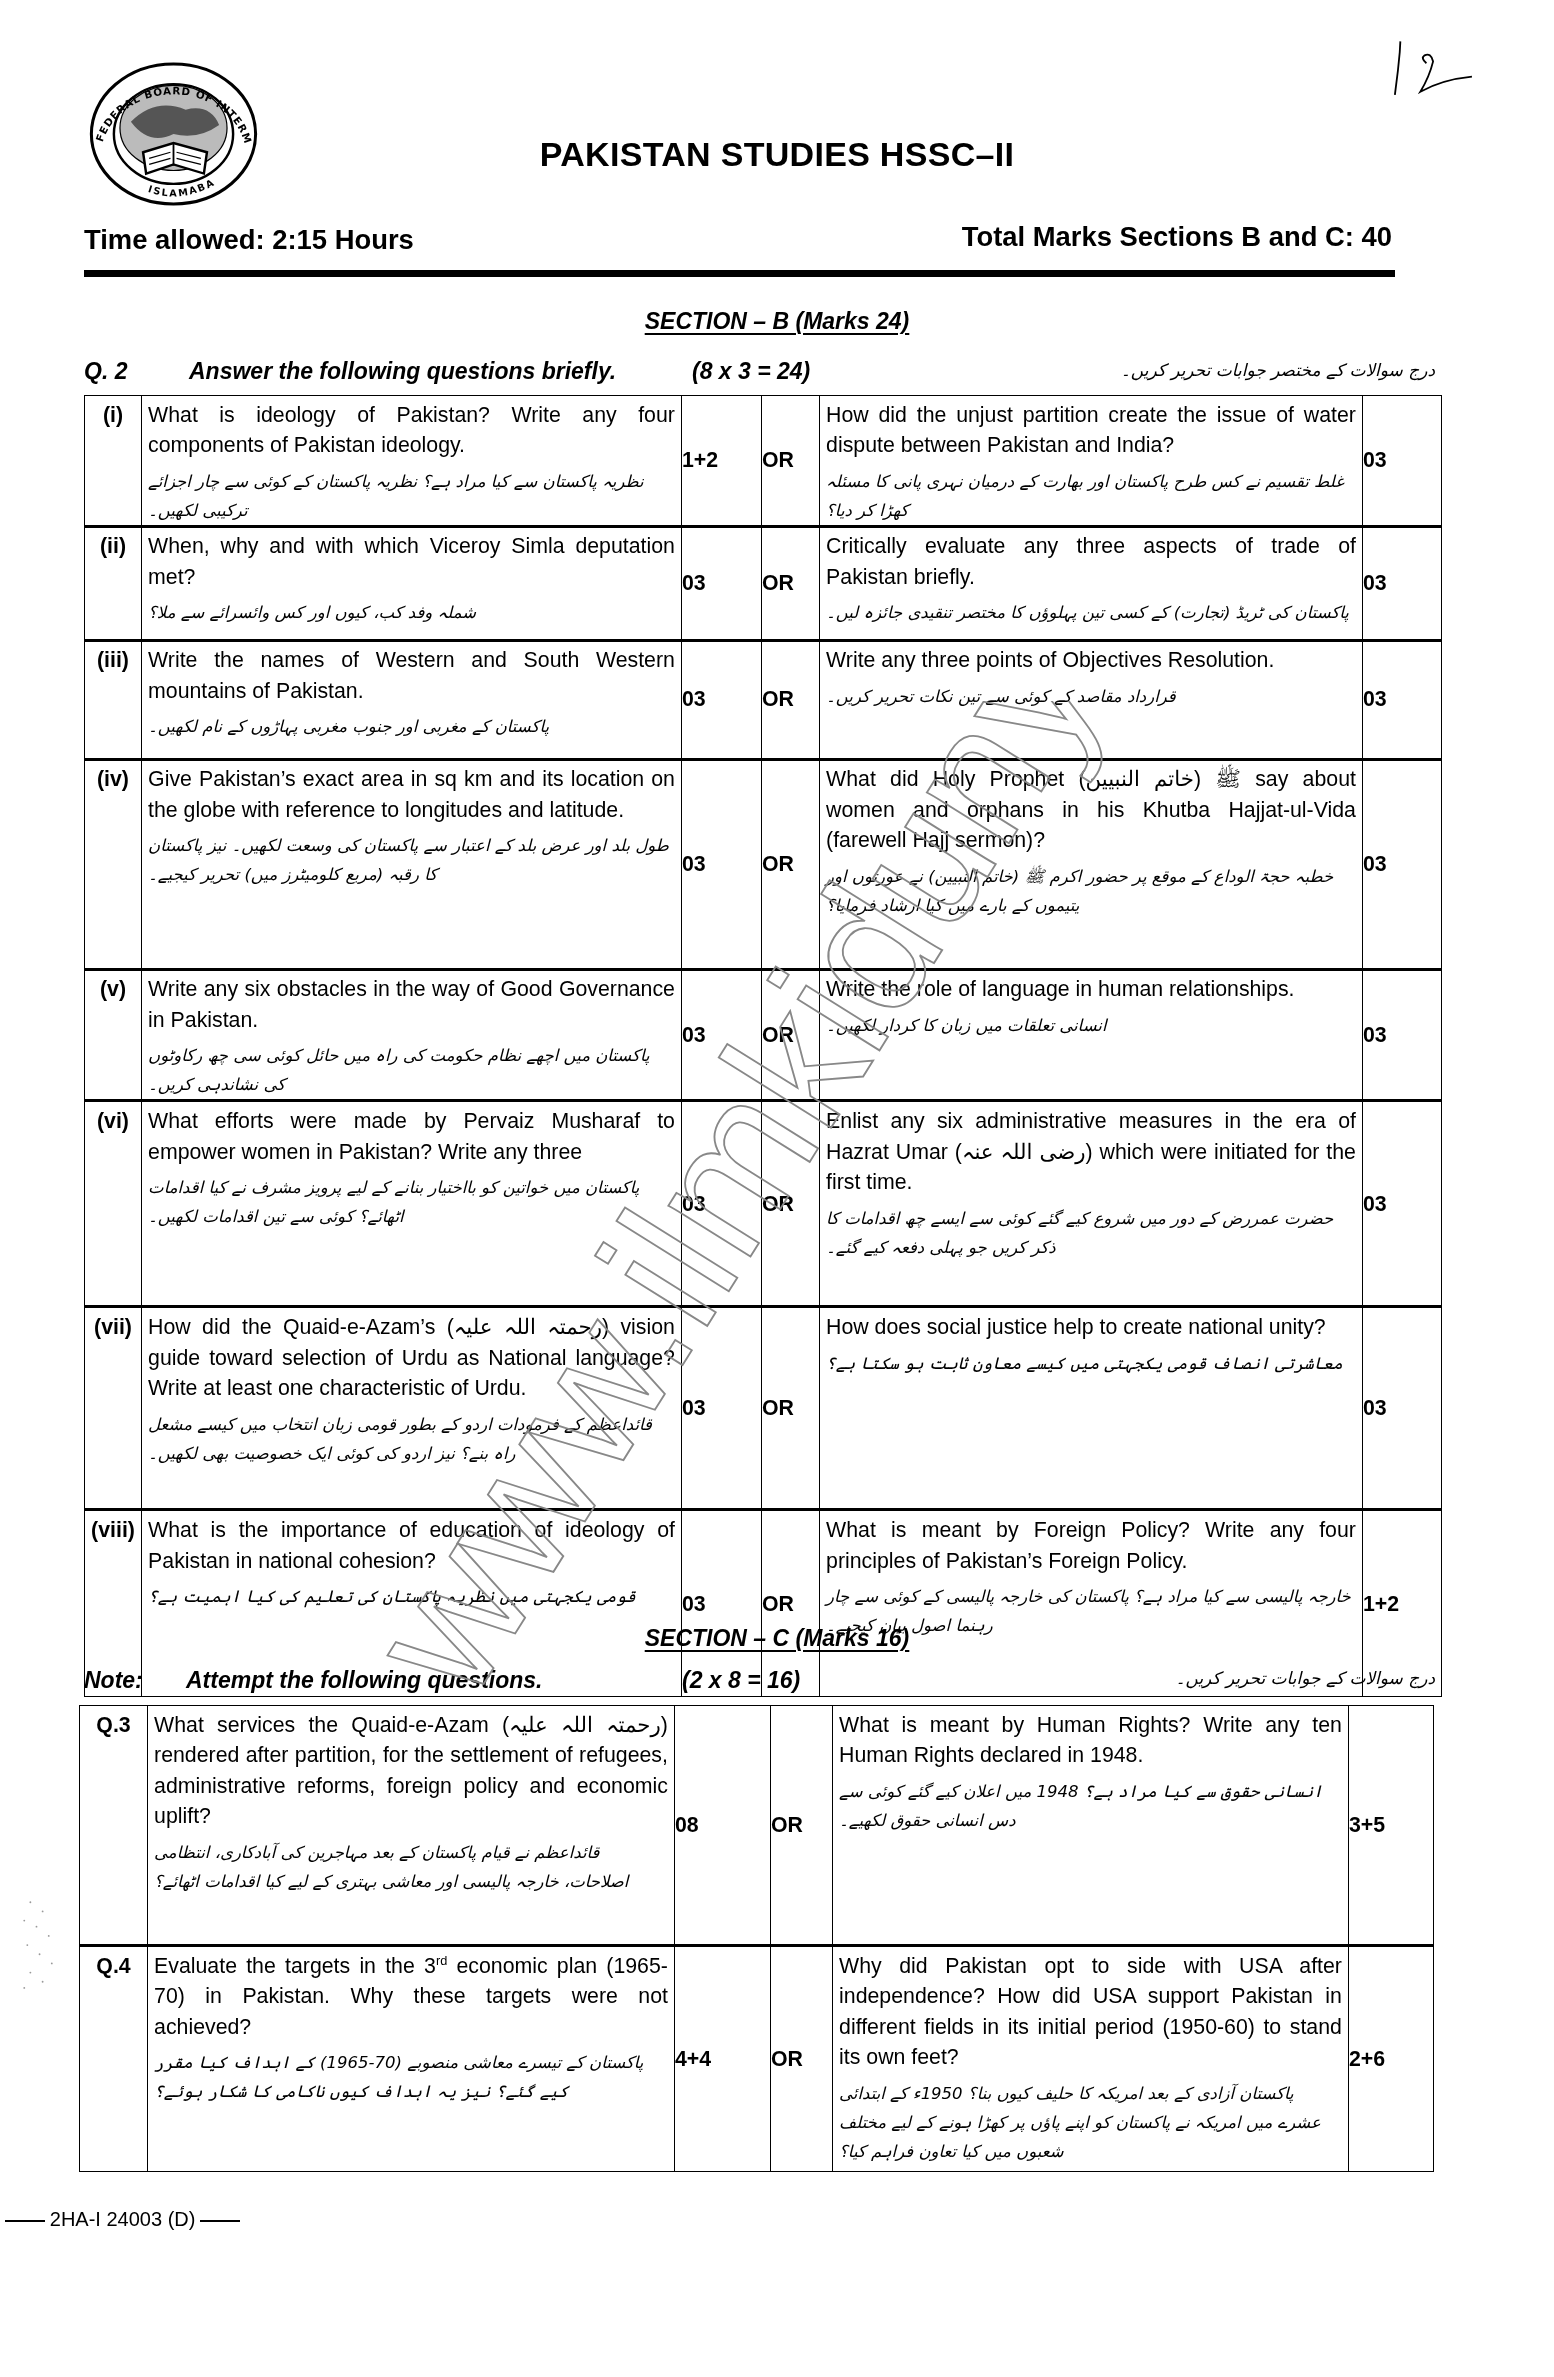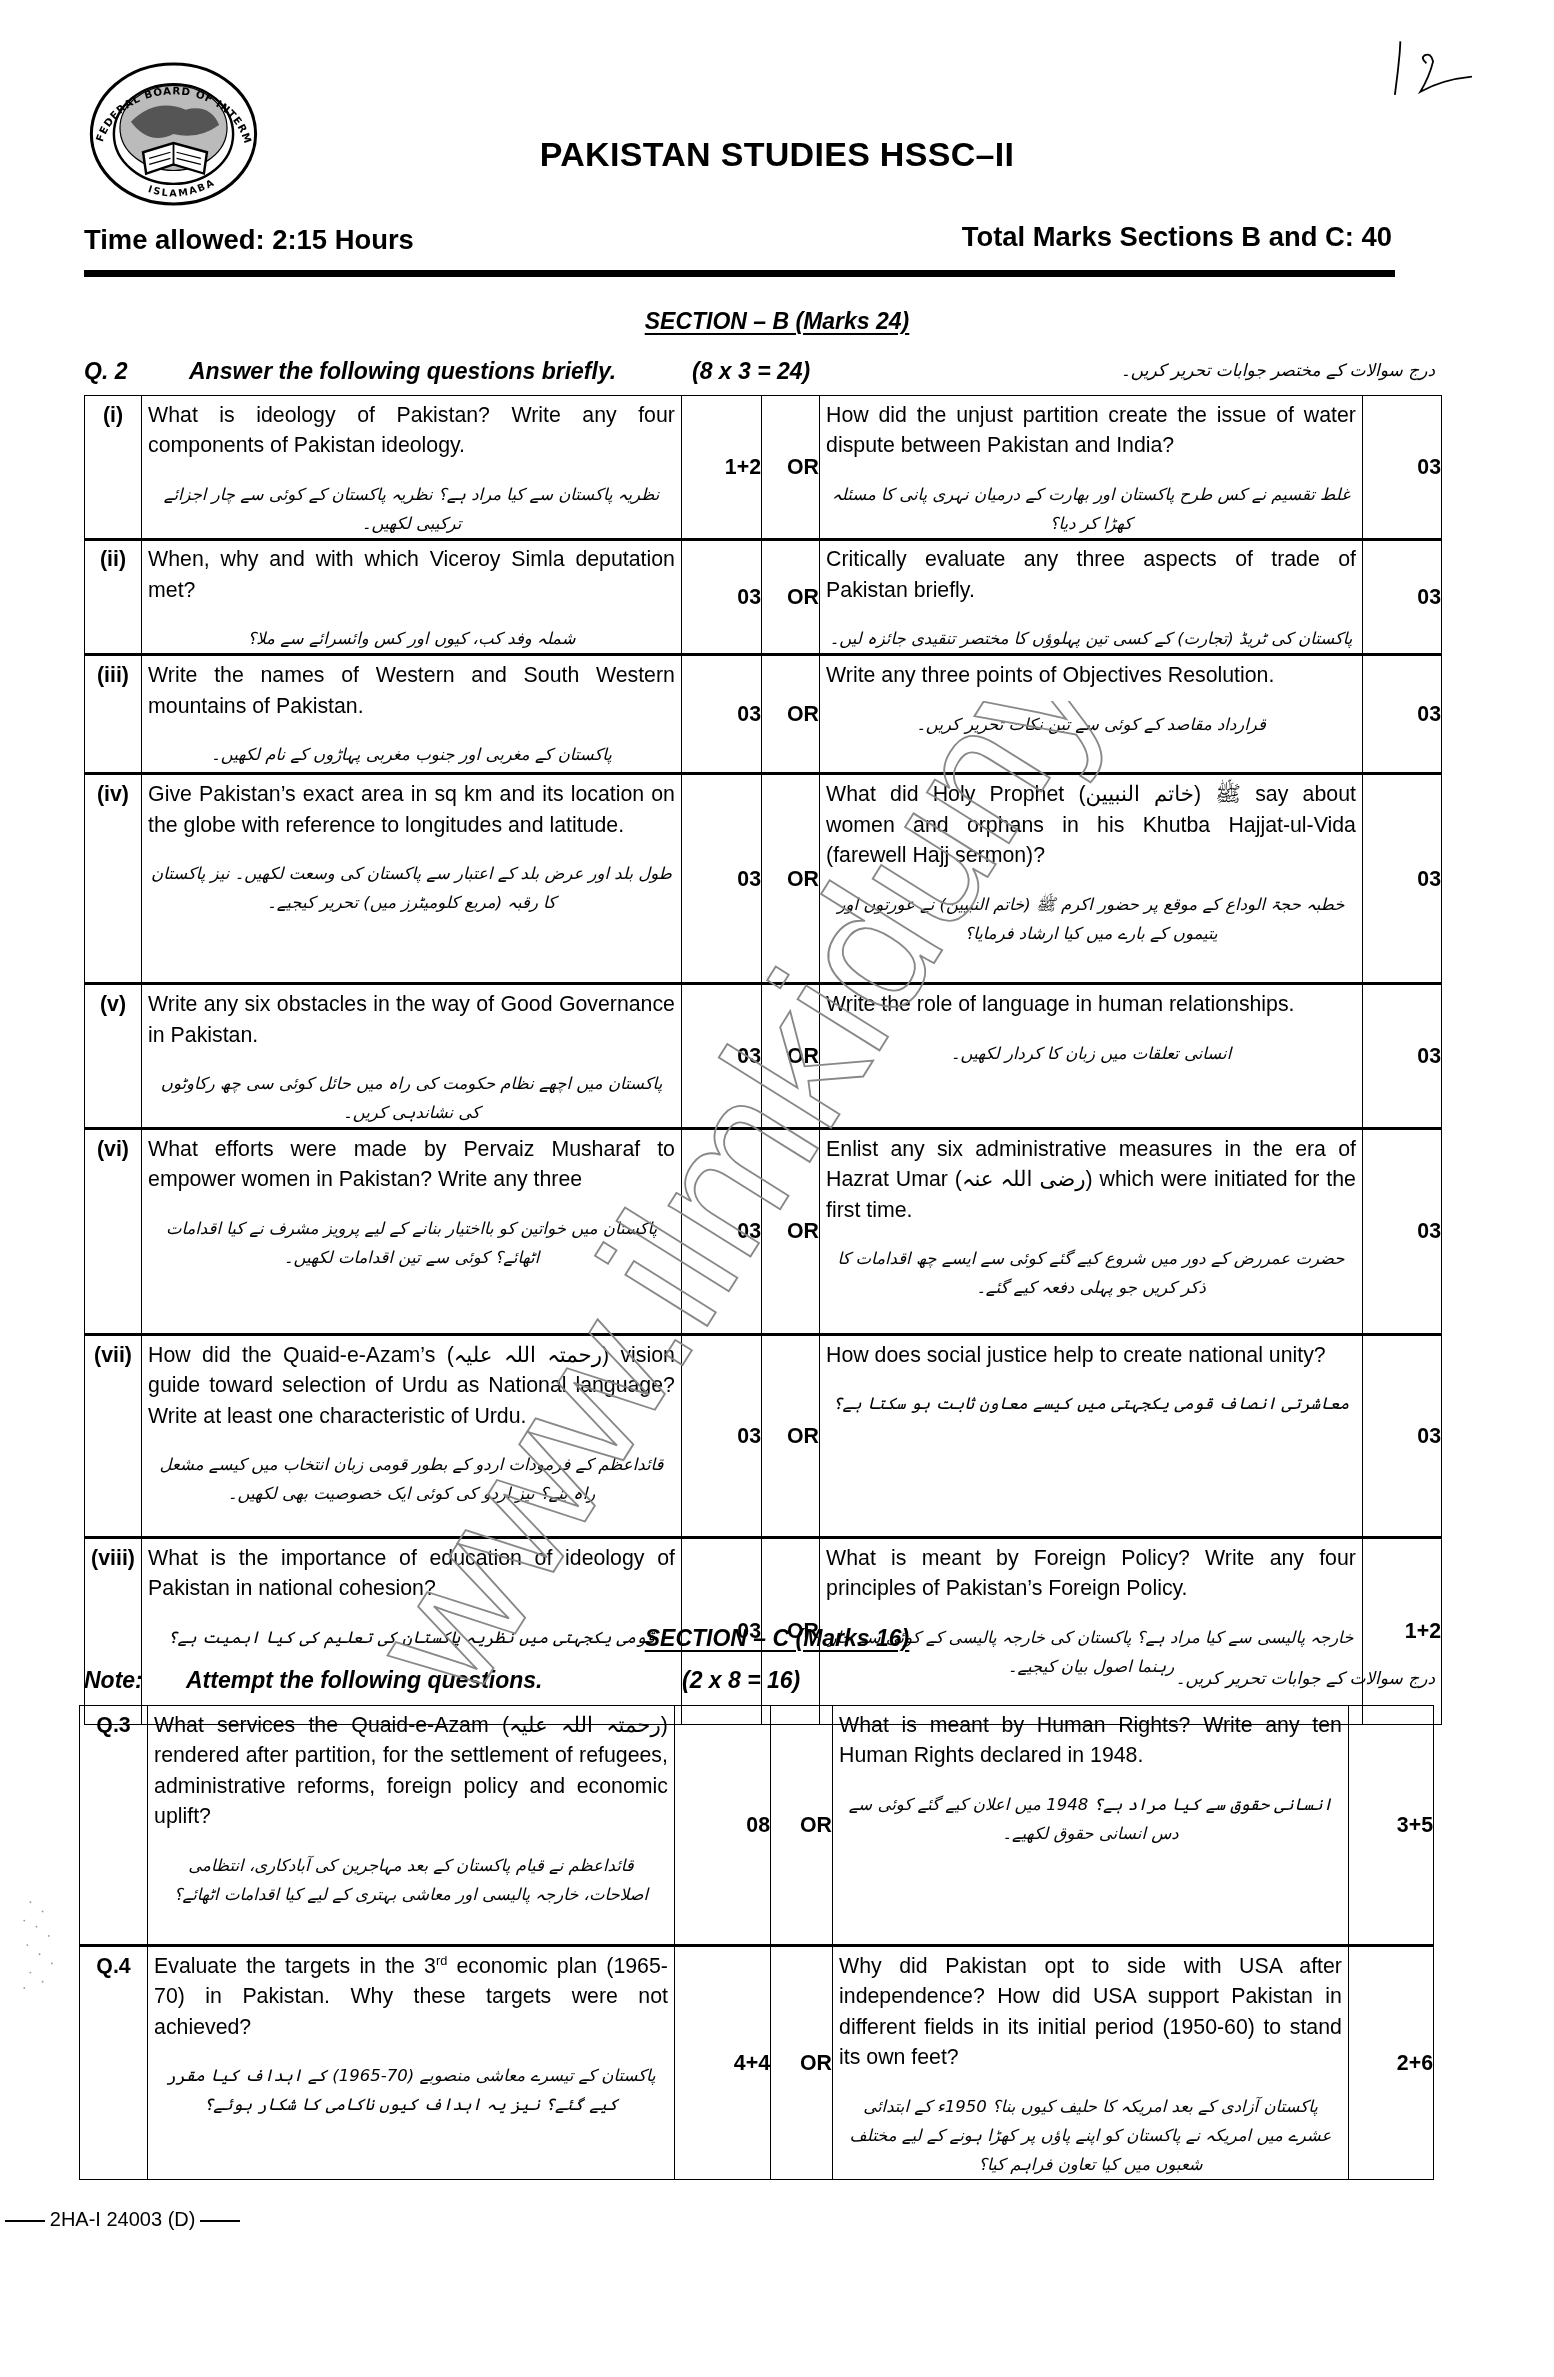--- a/index.html
+++ b/index.html
@@ -13,22 +13,22 @@
   .rule { left:84px; top:270px; width:1311px; height:6.7px; background:#000; }
   .sec-title { left:0; width:1554px; text-align:center; font-weight:bold; font-style:italic; font-size:23px; text-decoration:underline; text-decoration-thickness:2.4px; text-underline-offset:3.7px; }
   .qline { font-weight:bold; font-size:23px;font-style:italic; }
   .urdu { font-family:"DejaVu Sans", sans-serif; font-size:17px; font-style:italic; direction:rtl; text-align:right; }
   .tbl { position:absolute; border-collapse:collapse; table-layout:fixed; }
   .tbl td { border:1.8px solid #000; vertical-align:top; padding:0; font-size:21.3px; line-height:30.5px; }
   .tbl tr.row-sep td { border-top:3.7px solid #000; }
   .num { text-align:center; padding-top:3.7px !important; }
   .q { padding:3.7px 6.1px 0 6.1px !important; text-align:justify; }
   .q .en { display:block; }
-  .q .ur { display:block; font-family:"DejaVu Sans", sans-serif; font-size:16.5px; font-style:italic; direction:rtl; text-align:center; line-height:29px; margin-top:19px; }
-  .mk, .or { text-align:right; vertical-align:middle !important; font-weight:bold; font-size:21.3px; }
+  .q .ur { display:block; font-family:"DejaVu Sans", sans-serif; font-size:16.5px; font-style:italic; direction:rtl; text-align:left; line-height:29px; margin-top:6px; }
+  .mk, .or { text-align:left; vertical-align:middle !important; font-weight:bold; font-size:21.3px; }
   .watermark { left:378px; top:701px; width:853px; height:1158px; pointer-events:none; }
   .dots { left:12.2px; top:1890px; width:49px; height:104px; }
   .footer { left:0; width:1554px; top:2208px; text-align:left; font-size:20px; }
   .footer .dash { display:inline-block; width:40px; height:2.4px; background:#000; vertical-align:middle; margin:0 4.9px; }
   sup { font-size:0.6em; line-height:0; }
 </style>
 </head>
 <body>
 
 <div class="abs logo">

